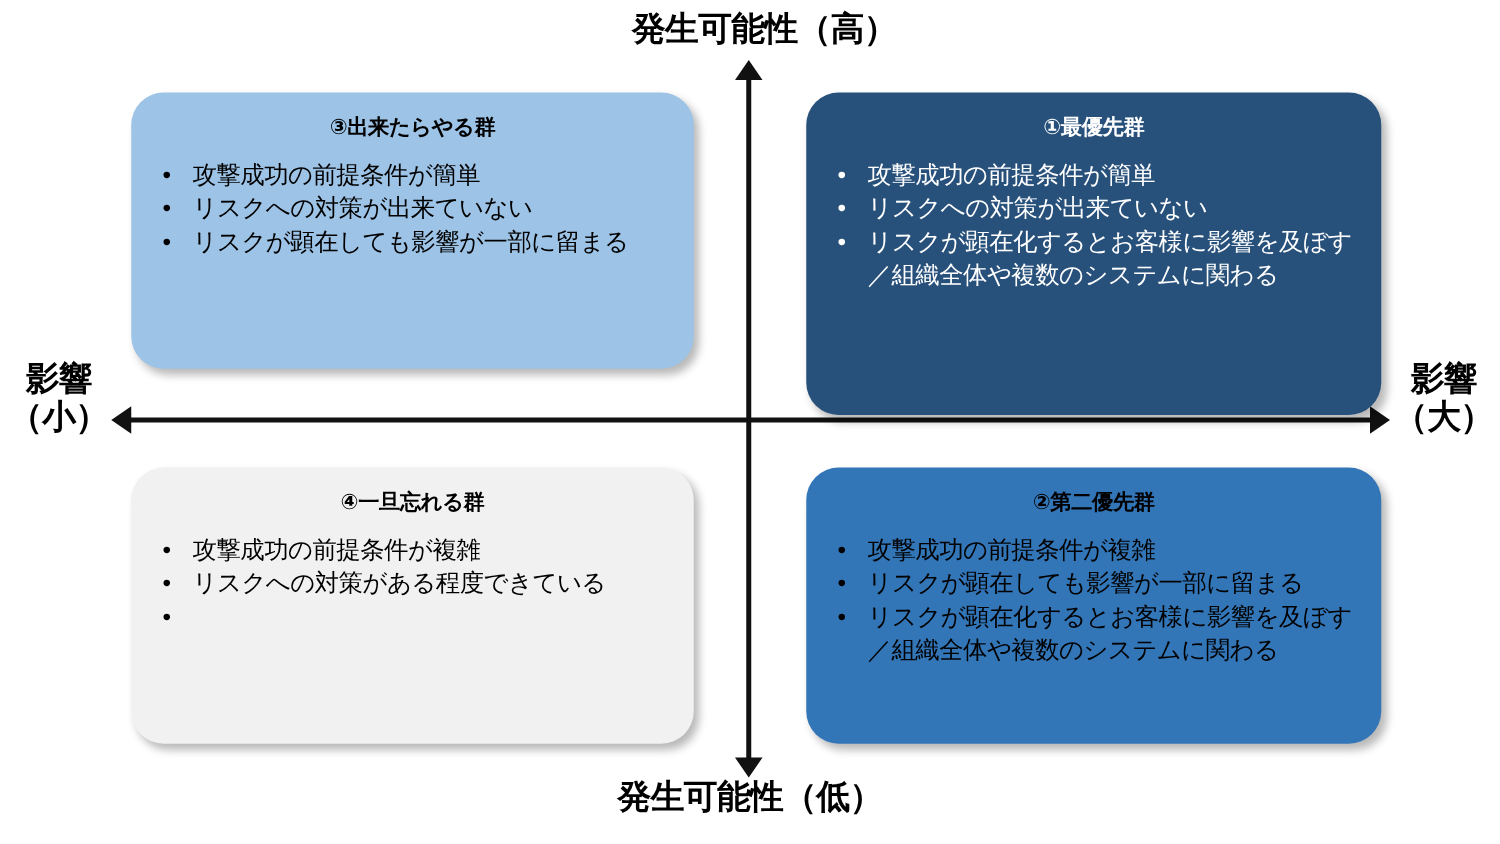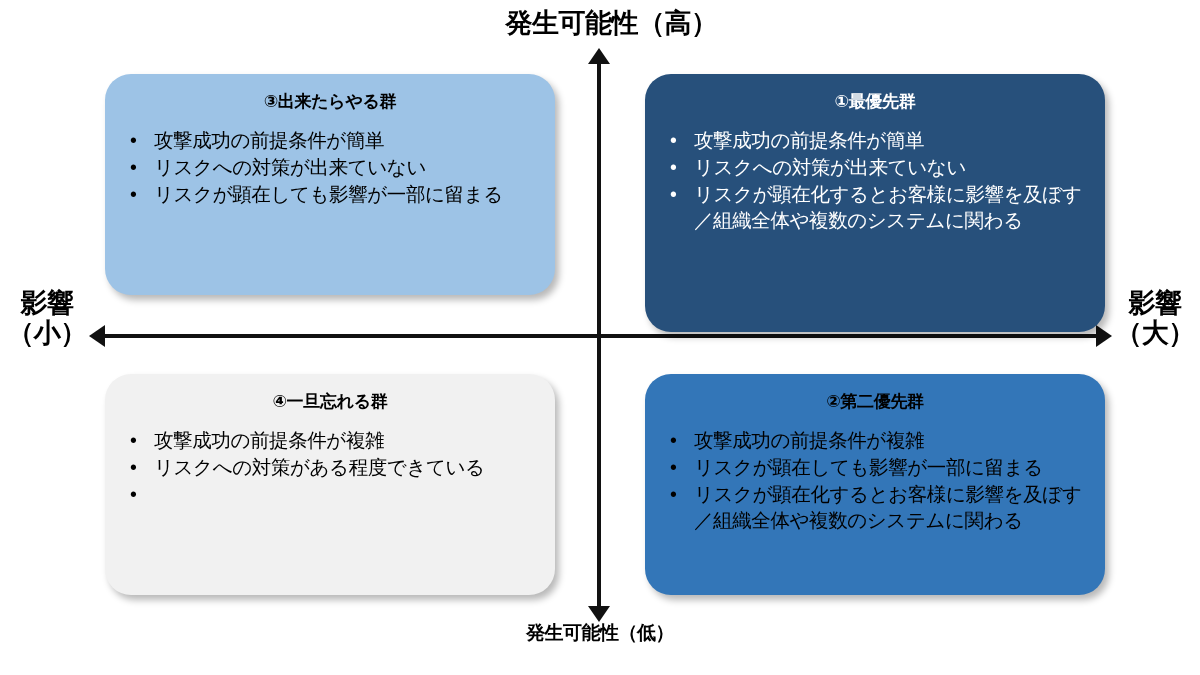--- a/index.html
+++ b/index.html
@@ -33,21 +33,21 @@
   }
   #label-top {
     left: 0; right: 0;
     top: 8px;
     font-size: 27px;
     padding-left: 23px;
   }
   #label-bottom {
     left: 0; right: 0;
     top: 622px;
-    font-size: 19px;
+    font-size: 27px;
   }
   #label-left {
     left: 4px;
     top: 288px;
     width: 86px;
     font-size: 27px;
   }
   #label-right {
     left: 1112px;
     top: 288px;

